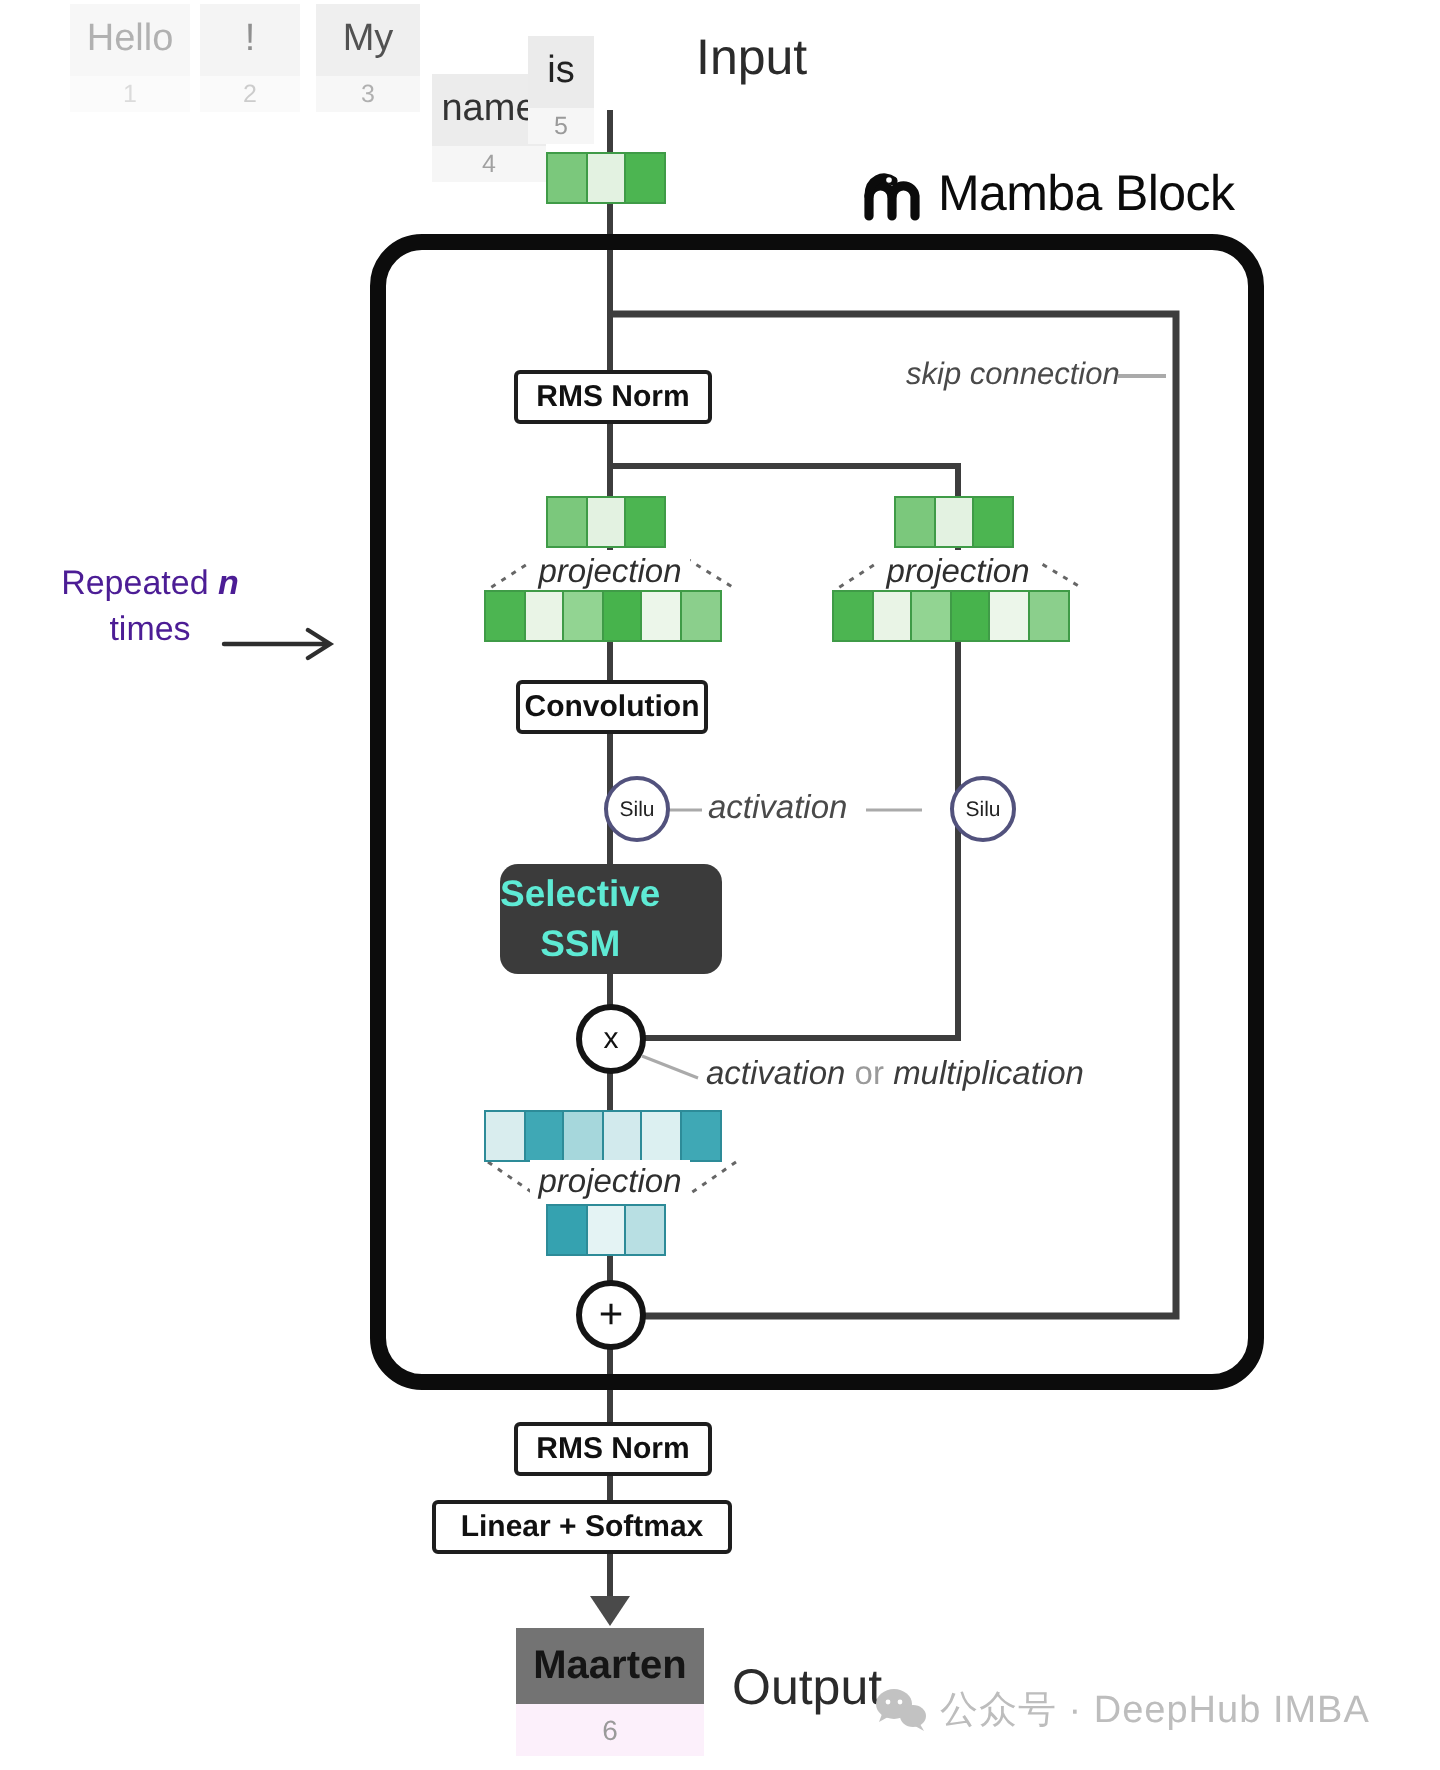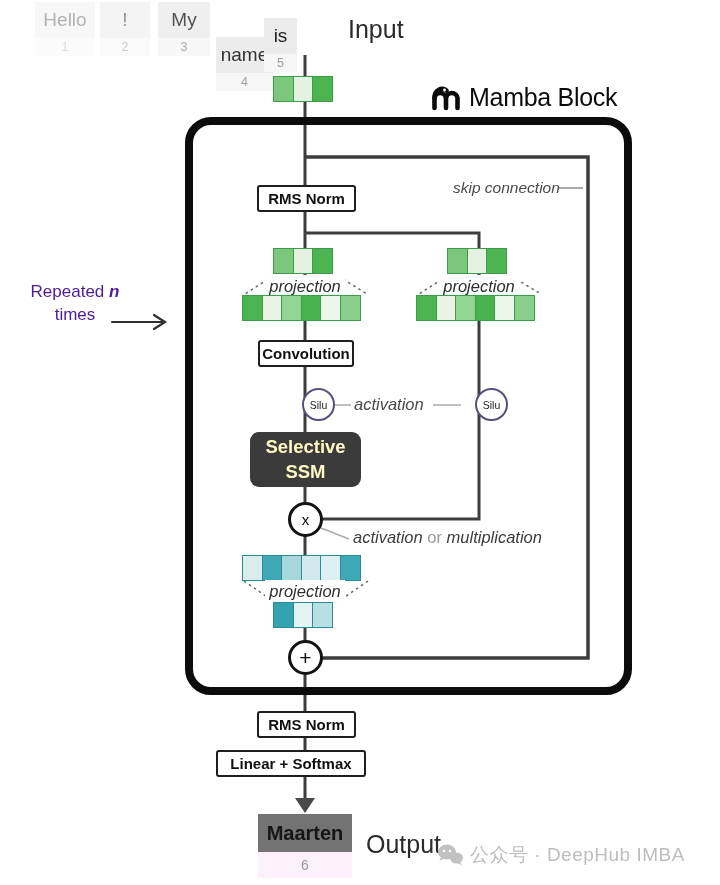--- a/index.html
+++ b/index.html
@@ -21,22 +21,22 @@
   .block-title{position:absolute;z-index:3;display:flex;align-items:center;gap:7px;}
   .block-title .txt{font-size:25px;font-weight:normal;color:#0b0b0b;letter-spacing:-0.3px;}
   
   .vec{position:absolute;z-index:3;display:flex;}
   .vec .c{width:21px;height:26px;box-sizing:border-box;border:1.5px solid #3f9b47;margin-right:-1.5px;}
   .vec.teal .c{border-color:#2d8b98;}
   
   .opbox{position:absolute;z-index:3;background:#fff;border:2.5px solid #1e1e1e;border-radius:3px;
          box-sizing:border-box;display:flex;align-items:center;justify-content:center;
          font-size:15px;font-weight:bold;color:#111;}
-  .ssm{position:absolute;z-index:3;background:#3b3b3b;border-radius:9px;color:#fef9c3;
-       display:flex;align-items:center;justify-content:center;text-align:center;
+  .ssm{position:absolute;z-index:3;background:#3b3b3b;border-radius:9px;color:#5eead4;
+       display:flex;align-items:center;justify-content:flex-start;text-align:center;
        font-size:18.5px;font-weight:bold;line-height:1.35;}
   .circle{position:absolute;z-index:3;background:#fff;border-radius:50%;box-sizing:border-box;
           display:flex;align-items:center;justify-content:center;}
   .silu{width:33px;height:33px;border:2px solid #52527d;font-size:10.5px;color:#222;margin-left:13px;}
   .opcirc{width:35px;height:35px;border:3px solid #141414;color:#111;}
   
   .ann{position:absolute;z-index:3;font-style:italic;color:#4a4a4a;}
   .proj{position:absolute;z-index:2;background:#fff;width:80px;height:22px;z-index:2;
         display:flex;align-items:center;justify-content:center;
         font-style:italic;font-size:16.5px;color:#2f2f2f;z-index:3;}

